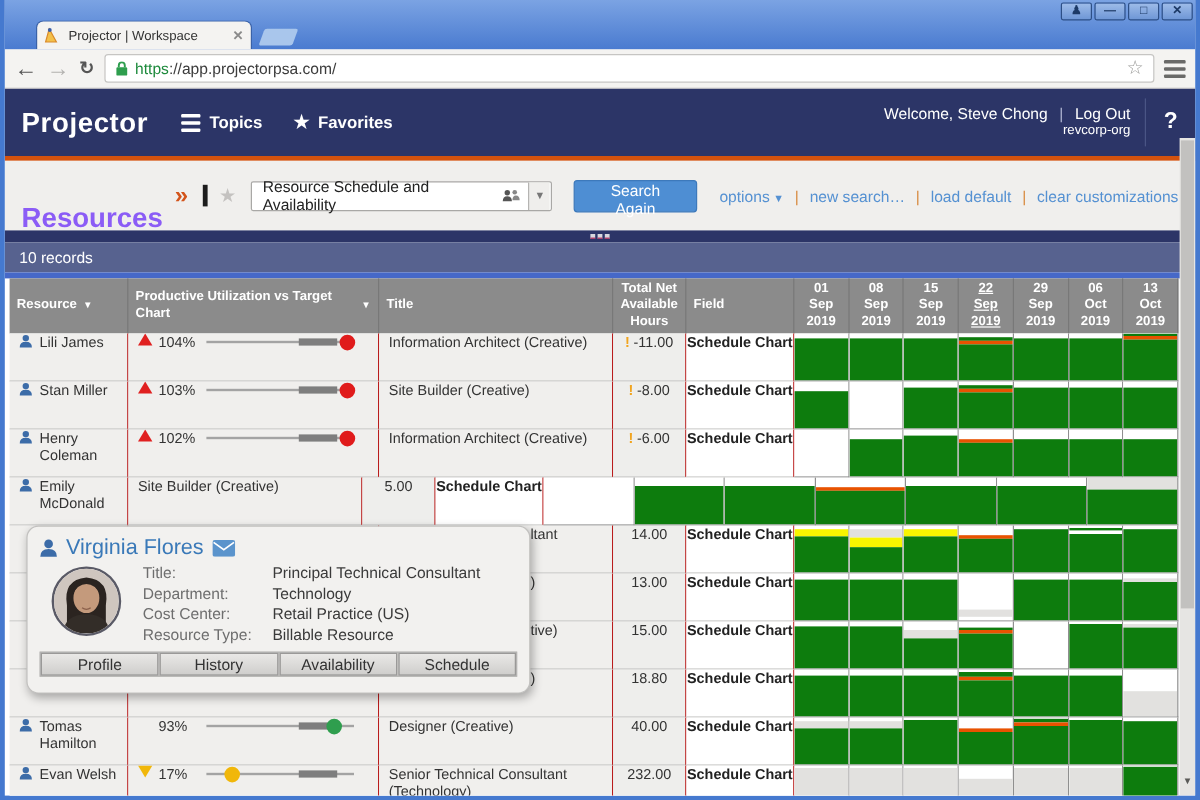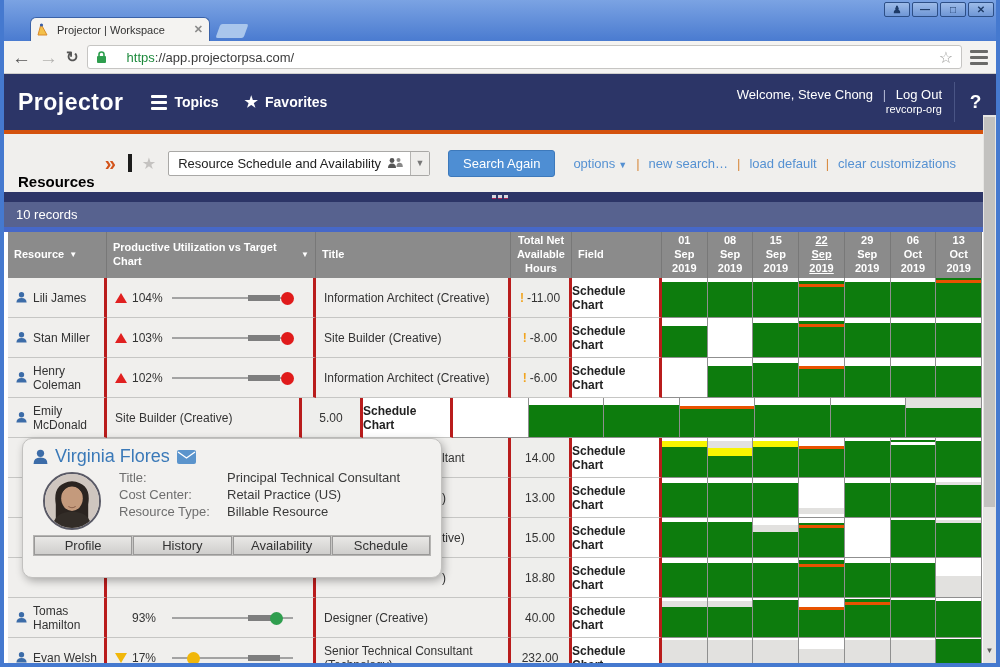--- a/index.html
+++ b/index.html
@@ -16,21 +16,21 @@
          border-radius:6px 6px 0 0; border:1px solid #3a62a8; border-bottom:none; display:flex; align-items:center; padding:0 6px; gap:6px; }
   .tab-title { font-size:11px; color:#333; flex:1; white-space:nowrap; overflow:hidden; }
   .tab-close { color:#8a8a8a; font-size:11px; font-weight:bold; }
   .newtab { position:absolute; left:214px; bottom:3px; width:28px; height:14px; background:#a9c6ec;
             transform:skewX(-20deg); border-radius:2px; }
   .toolbar-chrome { height:33px; background:#f4f3f1; border-bottom:1px solid #cfcecc; display:flex; align-items:center; padding:0 8px; gap:8px; }
   .navarrow { font-size:19px; line-height:1; color:#555; }
   .navarrow.fwd { color:#b3b2b0; }
   .reload { font-size:15px; color:#555; font-weight:bold; }
   .urlbar { flex:1; height:24px; background:#fff; border:1px solid #c6c5c3; border-radius:3px;
-            display:flex; align-items:center; padding:0 8px; gap:20px; }
+            display:flex; align-items:center; padding:0 8px; gap:6px; }
   .url-text { font-size:13px; color:#3c3c3c; }
   .url-text .scheme { color:#1d8a3c; }
   .bookmark-star { font-size:16px; color:#9a9a98; }
   .menu-icon { width:18px; display:flex; flex-direction:column; gap:3px; }
   .menu-icon i { height:3px; background:#6a6a68; border-radius:1px; }
 
   
   .app-header { height:56px; background:#2c3567; display:flex; align-items:center; padding:0 0 0 14px; color:#fff; }
   .brand { font-size:23px; font-weight:bold; letter-spacing:0.5px; margin-right:28px; }
   .nav-item { display:flex; align-items:center; gap:7px; margin-right:26px; font-size:14px; font-weight:bold; }
@@ -40,21 +40,21 @@
   .header-right { margin-left:auto; text-align:right; line-height:1.25; padding-right:12px; }
   .welcome-line { font-size:13px; }
   .welcome-line .sep { color:#aeb4d0; margin:0 6px; }
   .org-line { font-size:11px; }
   .help-btn { width:42px; height:40px; border-left:1px solid #4a5585; color:#fff; font-size:19px; font-weight:bold;
               display:flex; align-items:center; justify-content:center; }
   .orange-bar { height:4px; background:#d4520e; }
 
   
   .report-bar { height:58px; background:#f0efed; display:flex; align-items:center; padding:0 14px; gap:10px; }
-  .page-title { color:#000000; font-size:15px; font-weight:bold;margin-top:36px; }
+  .page-title { color:#8b5cf6; font-size:23px; font-weight:bold;margin-top:36px; }
   .chevrons { color:#d3541b; font-size:20px; font-weight:bold; margin-right:2px; }
   .cursor-bar { width:4px; height:18px; background:#1c1c1c; }
   .dim-star { color:#c4c2c0; font-size:16px; margin-right:2px; }
   .selector { height:25px; background:#fff; border:1px solid #a9a8a6; border-radius:2px; display:flex; align-items:center; }
   .selector .sel-text { font-size:13px; color:#222; padding:0 6px 0 9px; }
   .people-ico { margin-right:6px; }
   .sel-arrow { width:19px; height:23px; background:#efeeec; border-left:1px solid #b5b4b2; color:#777;
                font-size:9px; display:flex; align-items:center; justify-content:center; }
   .search-btn { height:27px; background:#4e8ed3; border:1px solid #3d79bb; border-radius:3px; color:#fff;
                 font-size:13px; padding:0 14px; margin-left:8px; }
@@ -75,22 +75,22 @@
            display:flex; align-items:center; padding:2px 6px; line-height:1.25; }
   .col-h .caret { font-size:8px; margin-left:5px; }
   .col-h.center { justify-content:center; text-align:center; }
   .week-h { flex:1; justify-content:center; text-align:center; }
   .week-h.current .wk-label { text-decoration:underline; }
   .w-resource { width:99px; } .w-util { width:209px; } .w-title { width:195px; }
   .w-hours { width:61px; } .w-field { width:90px; }
 
   .rows { background:#fff; }
   .grow { display:flex; height:40px; }
-  .cell { border-right:3px solid #b91c1c; border-bottom:1px solid #c6c6c4; background:#f0efed;
-          font-size:12px; color:#333; display:flex; align-items:center; overflow:hidden; }
+  .cell { border-right:1px solid #b91c1c; border-bottom:1px solid #c6c6c4; background:#f0efed;
+          font-size:12px; color:#333; display:flex; align-items:flex-start; overflow:hidden; }
   .c-resource { width:99px; padding-left:8px; gap:6px; }
   .c-util { width:209px; padding:0 20px 0 8px; }
   .c-title { width:195px; padding:0 8px; }
   .c-title.frag { padding-left:126px; }
   .c-hours { width:61px; justify-content:center; gap:3px; background:#eeeeec; }
   .c-field { width:90px; justify-content:center; background:#fff; font-weight:bold; color:#222; }
   .warn { color:#f1a41f; font-weight:bold; }
   .wcell { flex:1; background:#fff; border-right:1px solid #8f8f8f; border-bottom:1px solid #8f8f8f;
            display:flex; flex-direction:column; overflow:hidden; }
   .seg { width:100%; flex:0 0 auto; }
@@ -844,20 +844,24 @@
             <path d="M8 60 Q10 42 30 42 Q50 42 52 60 Z" fill="#332d28"></path>
             <path d="M26 36 Q30 39 34 36" stroke="#8a5f4a" stroke-width="1.2" fill="none"></path>
           </svg>
       </div>
       <div class="fields" id="popup-fields">
           <div class="frow">
             <span class="flabel">Title:</span>
             <span class="fvalue">Principal Technical Consultant</span>
           </div>
           <div class="frow">
+            <span class="flabel">Department:</span>
+            <span class="fvalue">Technology</span>
+          </div>
+          <div class="frow">
             <span class="flabel">Cost Center:</span>
             <span class="fvalue">Retail Practice (US)</span>
           </div>
           <div class="frow">
             <span class="flabel">Resource Type:</span>
             <span class="fvalue">Billable Resource</span>
           </div>
         </div>
     </div>
     <div class="popup-actions" id="popup-actions">

